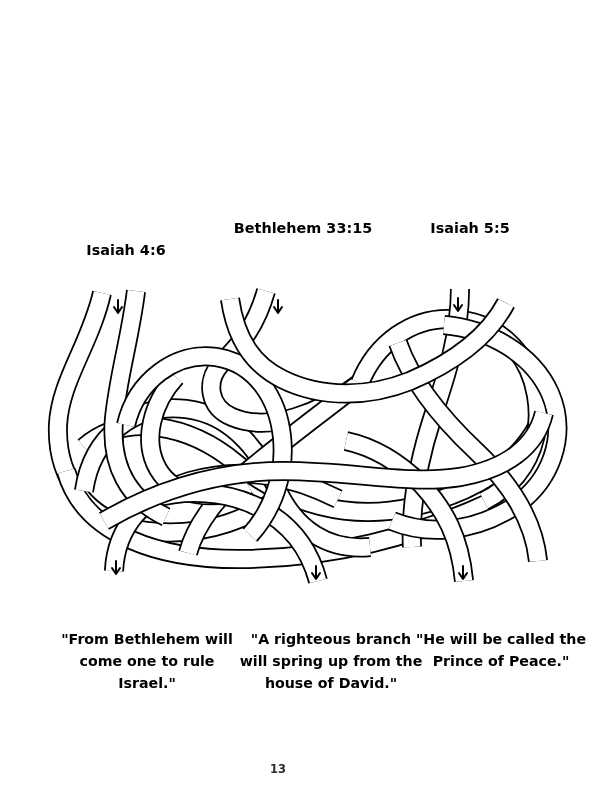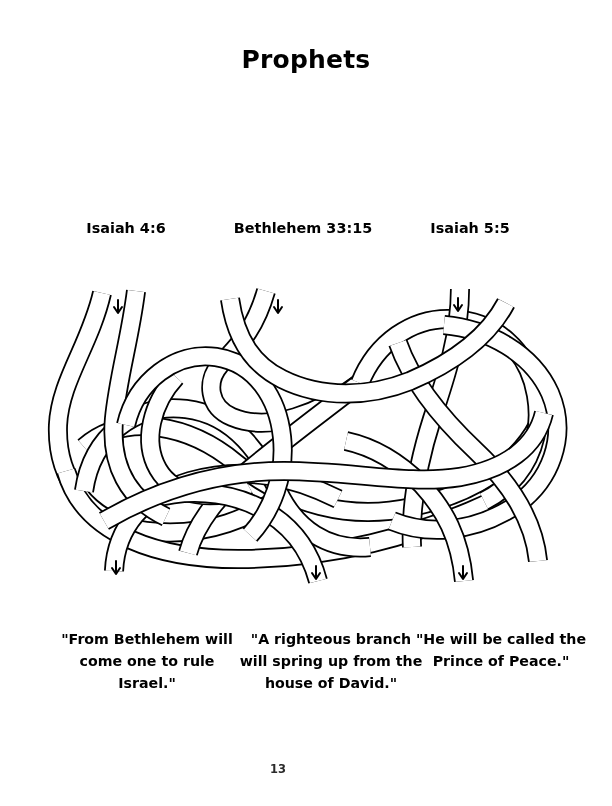--- a/index.html
+++ b/index.html
@@ -61,21 +61,21 @@
   .ref {
     position: absolute;
     top: 0;
     font-size: 14.4px;
     font-weight: bold;
     color: #000000;
     text-align: center;
     white-space: nowrap;
     transform: translateX(-50%);
   }
-  .ref-1 { left: 86px; }
+  .ref-1 { left: 86px; margin-top: 22px; }
   .ref-2 { left: 263px; }
   .ref-3 { left: 430px; }
 
   
   .maze-wrap {
     position: absolute;
     left: 40px;
     top: 285px;
     width: 532px;
     height: 310px;
@@ -117,21 +117,20 @@
     font-size: 11.5px;
     font-weight: bold;
     color: #2b2b2b;
   }
 </style>
 </head>
 <body>
 
 <div class="page">
 
-  <h1 class="page-title">Prophets</h1>
 
 
   <div class="refs">
     <div class="ref ref-1">Isaiah 4:6</div>
     <div class="ref ref-2">Bethlehem 33:15</div>
     <div class="ref ref-3">Isaiah 5:5</div>
   </div>
 
   <div class="maze-wrap">
     <svg class="maze-svg" viewBox="0 0 532 310" xmlns="http://www.w3.org/2000/svg">

